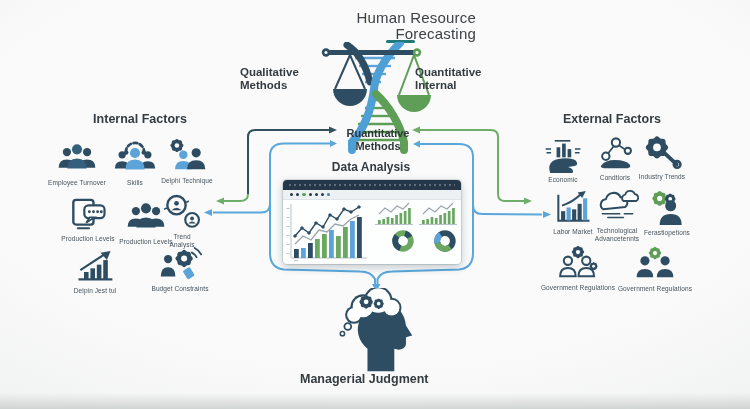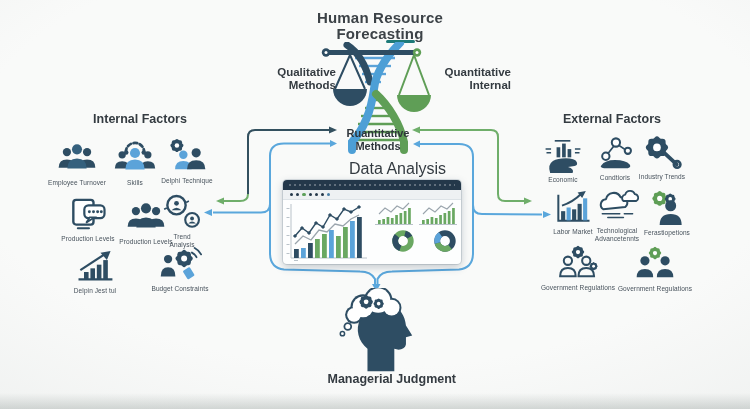--- a/index.html
+++ b/index.html
@@ -1,38 +1,38 @@
 <!DOCTYPE html>
 <html><head>
 <meta charset="utf-8">
 <style>
   html,body{margin:0;padding:0}
   .stage{position:relative;width:750px;height:409px;overflow:hidden;
     font-family:"Liberation Sans","DejaVu Sans",sans-serif;
     background:radial-gradient(120% 115% at 50% 38%, #f9faf9 45%, #eef0ef 75%, #e3e7e5 100%);}
   .abs{position:absolute}
   .pre{white-space:pre-line}
-  .title{left:300px;top:10px;width:160px;text-align:center;font-size:15px;font-weight:bold;
+  .title{left:316px;top:10px;width:160px;text-align:right;font-size:15px;font-weight:normal;
     color:#3c4247;line-height:1.07;letter-spacing:.2px}
   .underline{left:386px;top:40px;width:29px;height:3px;background:#1d7a78;border-radius:2px}
-  .mlabel{width:96px;text-align:right;font-size:11.5px;font-weight:bold;color:#343b41;line-height:1.15}
+  .mlabel{width:96px;text-align:left;font-size:11.5px;font-weight:bold;color:#343b41;line-height:1.15}
   .hlabel{left:338px;top:127px;width:80px;text-align:center;font-size:11px;font-weight:bold;color:#2f363c;line-height:1.2}
   .sectitle{width:170px;text-align:center;font-size:12.5px;font-weight:bold;color:#343b41}
   .factor{position:absolute;width:80px;text-align:center}
   .factor svg{width:44px;height:37px;display:block;margin:0 auto}
   .flabel{margin-top:2px;font-size:6.5px;color:#46515b;line-height:1.25;letter-spacing:.1px}
-  .da-title{left:296px;top:160px;width:150px;text-align:right;font-size:16px;font-weight:normal;color:#343b41}
+  .da-title{left:296px;top:160px;width:150px;text-align:center;font-size:12px;font-weight:bold;color:#343b41}
   .window{left:283px;top:180px;width:178px;height:84px;background:#fdfefe;border-radius:4px;
     box-shadow:0 3px 9px rgba(48,68,88,.28), 0 0 0 1px rgba(180,190,198,.45)}
   .win-head{height:10px;background:#24384a;border-radius:4px 4px 0 0;position:relative}
   .win-head:after{content:"";position:absolute;left:6px;right:6px;top:4px;height:2px;
     background:repeating-linear-gradient(90deg,rgba(255,255,255,.28) 0 2px,transparent 2px 5px)}
   .win-tools{height:9px;background:#eef1f3;border-bottom:1px solid #dde3e7;display:flex;align-items:center;padding-left:7px;gap:3px}
   .dot{width:3.2px;height:3.2px;border-radius:50%}
-  .judg{left:300px;top:372px;width:156px;text-align:right;font-size:12.5px;font-weight:bold;color:#343b41}
+  .judg{left:300px;top:372px;width:156px;text-align:left;font-size:12.5px;font-weight:bold;color:#343b41}
   .bottom-fade{left:0;top:393px;width:750px;height:16px;
     background:linear-gradient(180deg,rgba(190,197,194,0) 0%,rgba(165,173,170,.45) 100%)}
   svg.icon-art{overflow:visible}
 </style>
 </head>
 <body>
 
 <div class="stage">
 
   <svg width="0" height="0" style="position:absolute" aria-hidden="true">

